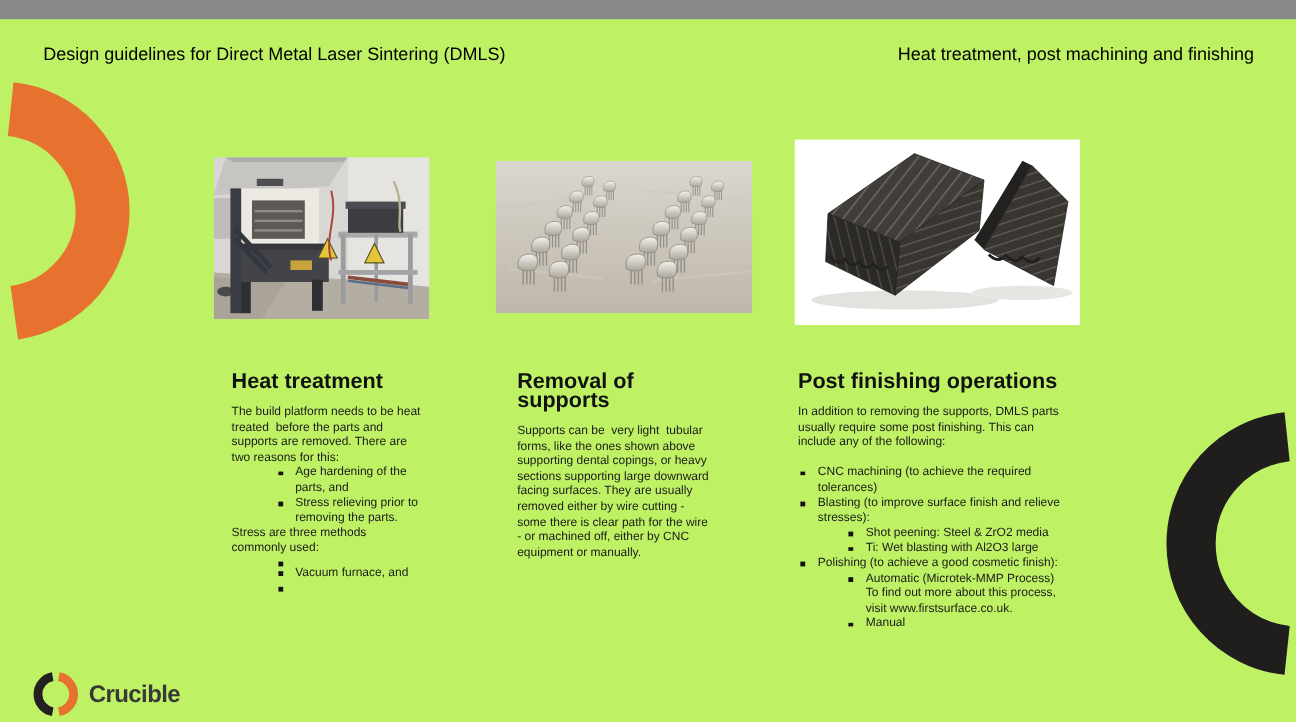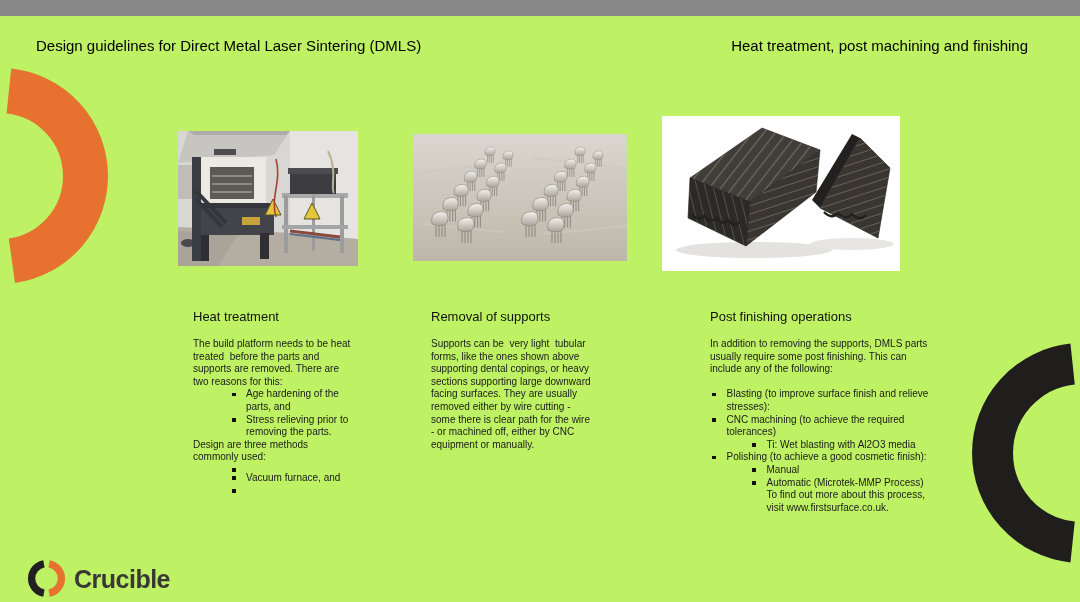--- a/index.html
+++ b/index.html
@@ -2,39 +2,39 @@
 <html><head>
 <meta charset="utf-8">
 <style>
   html,body{margin:0;padding:0;background:#888;}
   .slide{
     position:relative;width:1080px;height:602px;background:#bef264;overflow:hidden;
     font-family:"Liberation Sans",sans-serif;color:#1a1a1a;margin:16px auto;
   }
   .deco{position:absolute;pointer-events:none;}
   .title{position:absolute;left:36px;top:21px;font-size:15px;color:#000;white-space:nowrap;}
-  .subtitle{position:absolute;right:52px;top:21px;font-size:15px;color:#000;white-space:nowrap;text-align:right;}
+  .subtitle{position:absolute;right:35px;top:21px;font-size:15px;color:#000;white-space:nowrap;text-align:right;}
   .photo{position:absolute;overflow:hidden;}
   .photo svg{display:block;}
   .col{position:absolute;top:293px;}
-  .col h2{font-size:13px;font-weight:400;color:#111;margin:0 0 13px 0;line-height:16px;}
+  .col h2{font-size:18px;font-weight:700;color:#111;margin:0 0 13px 0;line-height:16px;}
   .col p{font-size:10px;line-height:12.6px;margin:0;white-space:pre-wrap;}
   .col .spacer{height:12.6px;}
   .brow{display:flex;font-size:10px;line-height:12.6px;}
   .brow .sq{flex:0 0 auto;width:3.5px;height:3.5px;background:#111;margin-top:4.5px;}
   .deep{padding-left:39px;}
   .deep .sq{margin-right:10.5px;}
   .lvl1{padding-left:2px;}
   .lvl1 .sq{margin-right:11px;}
   .lvl2{padding-left:42px;}
   .lvl2 .sq{margin-right:11px;}
   .brow .btxt{white-space:pre-line;}
   .footer{position:absolute;left:27px;top:543px;display:flex;align-items:center;}
   .logomark{width:39px;height:39px;}
-  .wordmark{font-size:25px;font-weight:700;color:#3a3836;letter-spacing:-0.5px;margin-left:8px;margin-top:2px;}
+  .wordmark{font-size:20px;font-weight:700;color:#3a3836;letter-spacing:-0.5px;margin-left:8px;margin-top:2px;}
 </style>
 </head>
 <body>
 
 <div class="slide">
 
   <svg class="deco" style="left:0;top:40px" width="112" height="240">
     <path d="M 8.9 35 A 85.5 85.5 0 0 1 11.9 204.7" fill="none" stroke="#E7712E" stroke-width="45"></path>
   </svg>
   <svg class="deco" style="left:968px;top:325px" width="112" height="230">
@@ -170,68 +170,72 @@
     <h2>Heat treatment</h2>
     <p>The build platform needs to be heat treated  before the parts and supports are removed. There are two reasons for this:</p>
     <div class="brow deep">
       <span class="sq"></span>
       <span class="btxt">Age hardening of the parts, and</span>
     </div>
     <div class="brow deep">
       <span class="sq"></span>
       <span class="btxt">Stress relieving prior to removing the parts.</span>
     </div>
-    <p>Design are three methods commonly used:</p>
+    <p>Stress are three methods commonly used:</p>
     <div class="brow deep">
       <span class="sq"></span>
     </div>
     <div class="brow deep">
       <span class="sq"></span>
       <span class="btxt">Vacuum furnace, and</span>
     </div>
     <div class="brow deep">
       <span class="sq"></span>
     </div>
   </div>
 
   <div class="col" style="left:431px;width:162px">
     <h2>Removal of supports</h2>
     <p>Supports can be  very light  tubular forms, like the ones shown above supporting dental copings, or heavy sections supporting large downward facing surfaces. They are usually removed either by wire cutting - some there is clear path for the wire - or machined off, either by CNC equipment or manually.</p>
     <div class="spacer"></div>
   </div>
 
-  <div class="col" style="left:710px;width:228px">
+  <div class="col" style="left:665px;width:228px">
     <h2>Post finishing operations</h2>
     <p>In addition to removing the supports, DMLS parts usually require some post finishing. This can include any of the following:</p>
     <div class="spacer"></div>
     <div class="brow lvl1">
       <span class="sq"></span>
+      <span class="btxt">CNC machining (to achieve the required tolerances)</span>
+    </div>
+    <div class="brow lvl1">
+      <span class="sq"></span>
       <span class="btxt">Blasting (to improve surface finish and relieve stresses):</span>
     </div>
+    <div class="brow lvl2">
+      <span class="sq"></span>
+      <span class="btxt">Shot peening: Steel &amp; ZrO2 media</span>
+    </div>
+    <div class="brow lvl2">
+      <span class="sq"></span>
+      <span class="btxt">Ti: Wet blasting with Al2O3 large</span>
+    </div>
     <div class="brow lvl1">
       <span class="sq"></span>
-      <span class="btxt">CNC machining (to achieve the required tolerances)</span>
-    </div>
-    <div class="brow lvl2">
-      <span class="sq"></span>
-      <span class="btxt">Ti: Wet blasting with Al2O3 media</span>
-    </div>
-    <div class="brow lvl1">
-      <span class="sq"></span>
       <span class="btxt">Polishing (to achieve a good cosmetic finish):</span>
-    </div>
-    <div class="brow lvl2">
-      <span class="sq"></span>
-      <span class="btxt">Manual</span>
     </div>
     <div class="brow lvl2">
       <span class="sq"></span>
       <span class="btxt">Automatic (Microtek-MMP Process)
 To find out more about this process,
 visit www.firstsurface.co.uk.</span>
+    </div>
+    <div class="brow lvl2">
+      <span class="sq"></span>
+      <span class="btxt">Manual</span>
     </div>
   </div>
 
   <div class="footer">
     <svg class="logomark" viewBox="0 0 40 40">
       <path d="M 17.35 4.98 A 15.25 15.25 0 0 0 17.35 35.02" fill="none" stroke="#232021" stroke-width="7.5"></path>
       <path d="M 22.65 35.02 A 15.25 15.25 0 0 0 22.65 4.98" fill="none" stroke="#E7712E" stroke-width="7.5"></path>
     </svg>
     <div class="wordmark">Crucible</div>
   </div>

